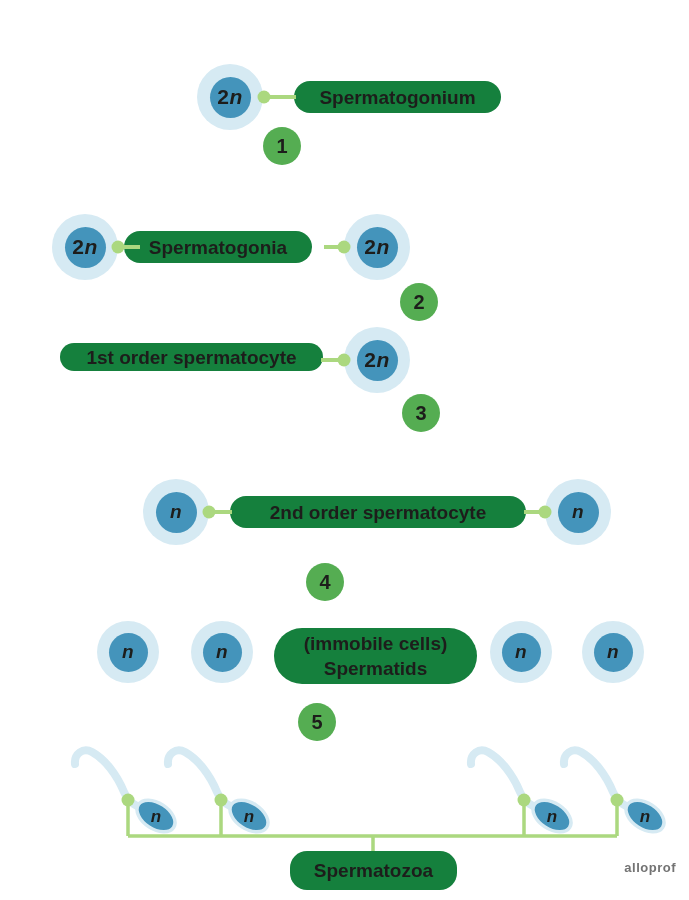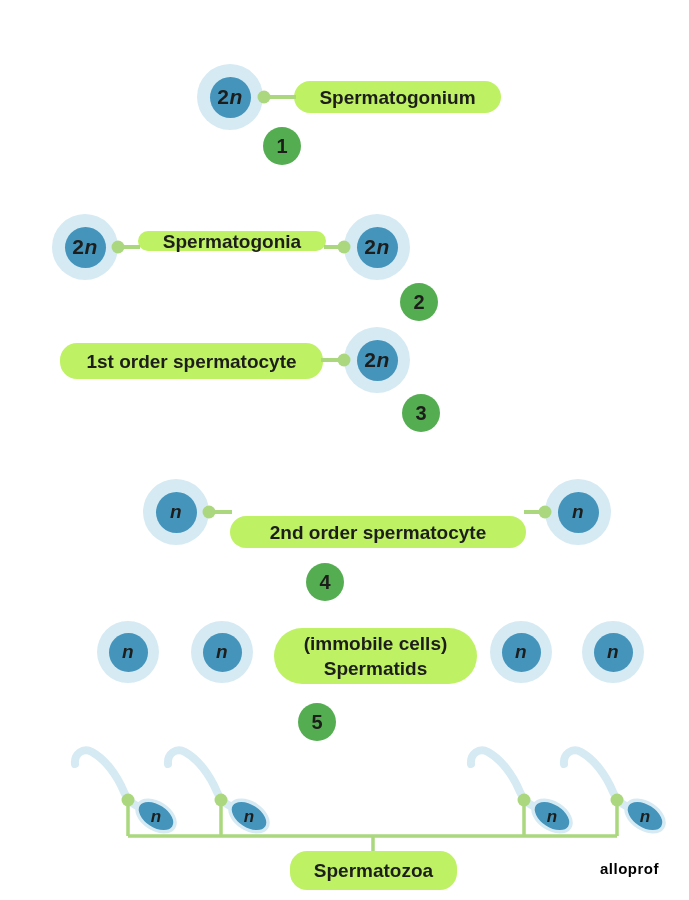--- a/index.html
+++ b/index.html
@@ -12,39 +12,39 @@
     display:flex; align-items:center; justify-content:center; z-index:1;
   }
   .cell .inner {
     border-radius:50%; background:#4494bb;
     display:flex; align-items:center; justify-content:center;
     color:#1d1d1b; font-weight:bold; font-size:21px; letter-spacing:0.5px;
   }
   .cell .inner.small { font-size:19px; }
   .it { font-style:italic; }
   .pill {
-    position:absolute; background:#bef264; border-radius:17px;
+    position:absolute; background:#15803d; border-radius:17px;
     display:flex; flex-direction:column; align-items:center; justify-content:center;
     font-weight:bold; font-size:19px; color:#1d1d1b; text-align:left;
     line-height:25px; z-index:1; white-space:nowrap;
   }
   .pill.tall { border-radius:28px; }
   .step {
     position:absolute; width:38px; height:38px; border-radius:50%;
     background:#55ad52; color:#1d1d1b; display:flex; align-items:center;
     justify-content:center; font-weight:bold; font-size:20px; z-index:1;
   }
   svg.layer { position:absolute; left:0; top:0; z-index:2; pointer-events:none; }
   .sperm-n {
     position:absolute; z-index:3; transform:translate(-50%,-50%);
     font-weight:bold; font-style:italic; font-size:17px; color:#1d1d1b;
   }
   .watermark {
     position:absolute; z-index:3; left:600px; top:860px; width:76px;
-    text-align:left; font-weight:bold; font-size:15px; color:#000000;
+    text-align:right; font-weight:bold; font-size:13px; color:#737373;
     letter-spacing:0.5px;
   }
 </style>
 </head>
 <body>
 
 <div class="canvas">
 
   <div class="cell" style="left:197px;top:64px;width:66px;height:66px">
     <div class="inner" style="width:41px;height:41px">
@@ -54,44 +54,44 @@
   </div>
   <div class="pill" style="left:294px;top:81px;width:207px;height:32px">Spermatogonium</div>
   <div class="step" style="left:263px;top:127px">1</div>
 
   <div class="cell" style="left:52px;top:214px;width:66px;height:66px">
     <div class="inner" style="width:41px;height:41px">
         <span>2</span>
         <span class="it">n</span>
       </div>
   </div>
-  <div class="pill" style="left:138px;top:231px;width:188px;height:20px">Spermatogonia</div>
+  <div class="pill" style="left:124px;top:231px;width:188px;height:32px">Spermatogonia</div>
   <div class="cell" style="left:344px;top:214px;width:66px;height:66px">
     <div class="inner" style="width:41px;height:41px">
         <span>2</span>
         <span class="it">n</span>
       </div>
   </div>
   <div class="step" style="left:400px;top:283px">2</div>
 
-  <div class="pill" style="left:60px;top:343px;width:263px;height:36px">1st order spermatocyte</div>
+  <div class="pill" style="left:60px;top:343px;width:263px;height:28px">1st order spermatocyte</div>
   <div class="cell" style="left:344px;top:327px;width:66px;height:66px">
     <div class="inner" style="width:41px;height:41px">
         <span>2</span>
         <span class="it">n</span>
       </div>
   </div>
   <div class="step" style="left:402px;top:394px">3</div>
 
   <div class="cell" style="left:143px;top:479px;width:66px;height:66px">
     <div class="inner small" style="width:41px;height:41px">
         <span class="it">n</span>
       </div>
   </div>
-  <div class="pill" style="left:230px;top:516px;width:296px;height:32px">2nd order spermatocyte</div>
+  <div class="pill" style="left:230px;top:496px;width:296px;height:32px">2nd order spermatocyte</div>
   <div class="cell" style="left:545px;top:479px;width:66px;height:66px">
     <div class="inner small" style="width:41px;height:41px">
         <span class="it">n</span>
       </div>
   </div>
   <div class="step" style="left:306px;top:563px">4</div>
 
   <div class="cell" style="left:97px;top:621px;width:62px;height:62px">
     <div class="inner small" style="width:39px;height:39px">
         <span class="it">n</span>

